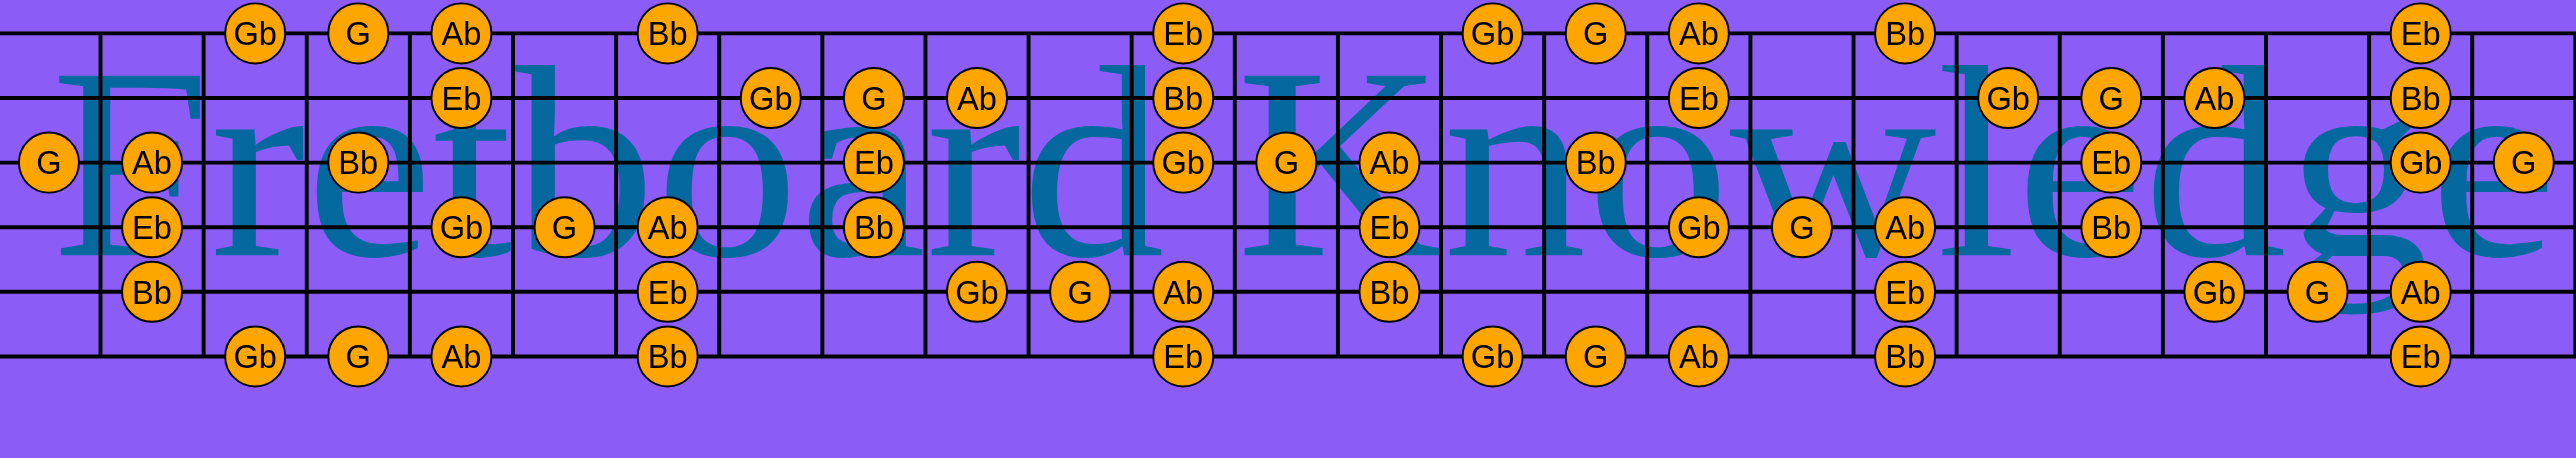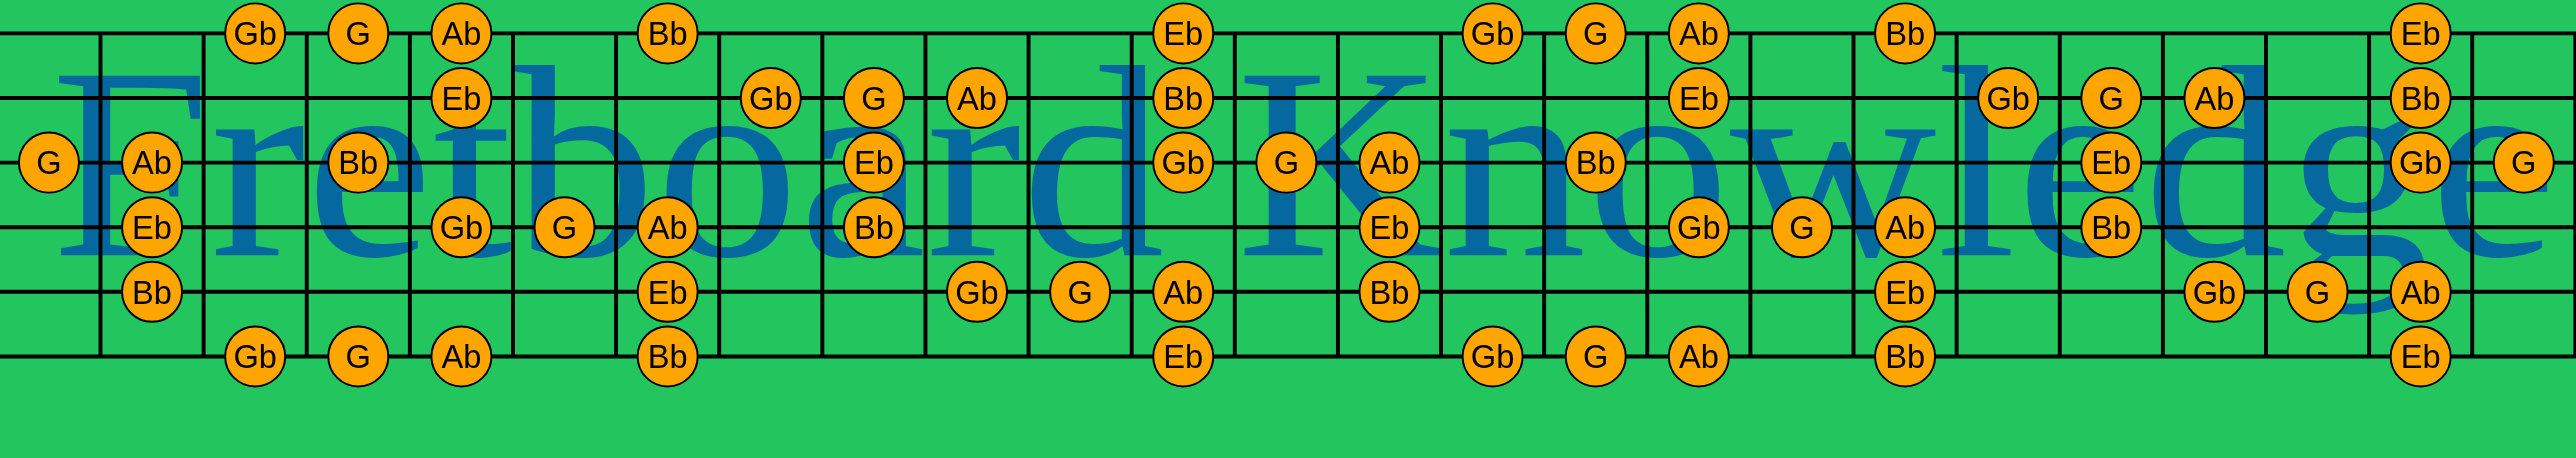--- a/index.html
+++ b/index.html
@@ -4,21 +4,21 @@
 <style>
   html, body {
     margin: 0;
     padding: 0;
     background: #000000;
   }
   .stage {
     position: relative;
     width: 2576px;
     height: 459px;
-    background: #22c55e;
+    background: #8b5cf6;
     overflow: hidden;
     font-family: "Liberation Sans", "DejaVu Sans", sans-serif;
   }
   .stage svg {
     display: block;
     width: 2576px;
     height: 459px;
   }
   .title-text {
     font-family: "Liberation Serif", "DejaVu Serif", serif;

